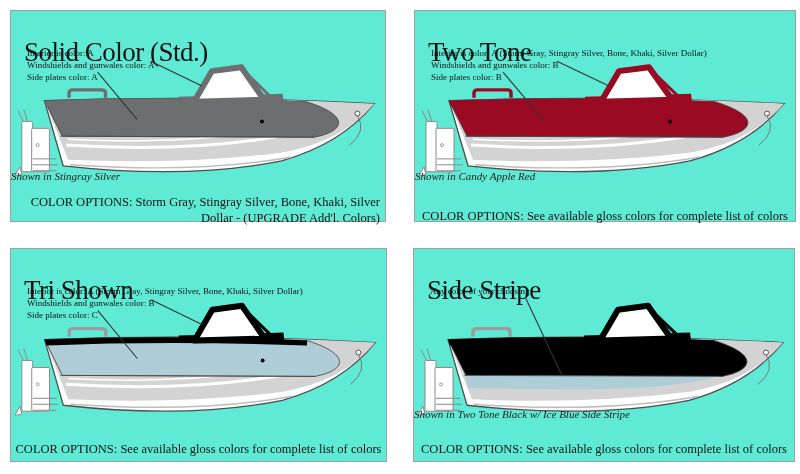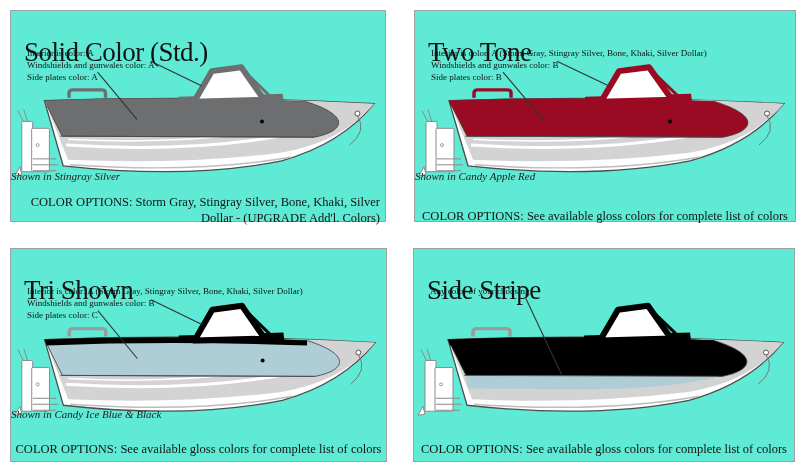--- a/index.html
+++ b/index.html
@@ -201,21 +201,20 @@
     <line class="leader leader-sideplate" x1="88" y1="62" x2="128" y2="110"></line>
     <line class="leader leader-stripe" x1="112" y1="50" x2="148" y2="127"></line>
   </svg>
 </div>
   <h2 class="title">Tri Shown</h2>
   <div class="info">
     <div>Interior is color: A (Storm Gray, Stingray Silver, Bone, Khaki, Silver Dollar)</div>
     <div>Windshields and gunwales color: B</div>
     <div>Side plates color: C</div>
   </div>
-  <div class="caption">Shown in Candy Ice Blue &amp; Black</div>
   <div class="options center">COLOR OPTIONS: See available gloss colors for complete list of colors</div>
 </section>
 
 <section class="panel p4 has-stripe-leader" style="--side: #000000; --windshield: #000000; --gunwale: #000000; --rail: #9b9b9b; --stripe: #aecdd6; --hull: #d2d3d2;">
   <div class="illustration">
   <svg viewBox="0 0 380 213" preserveAspectRatio="none">
 
     <g stroke="#8a8a8a" stroke-width="1" fill="#ffffff">
       <line x1="13" y1="113" x2="7" y2="101"></line>
       <line x1="17" y1="113" x2="13" y2="100"></line>
@@ -256,14 +255,15 @@
 
     <line class="leader leader-windshield" x1="142" y1="51" x2="194" y2="76"></line>
     <line class="leader leader-sideplate" x1="88" y1="62" x2="128" y2="110"></line>
     <line class="leader leader-stripe" x1="112" y1="50" x2="148" y2="127"></line>
   </svg>
 </div>
   <h2 class="title">Side Stripe</h2>
   <div class="info">
     <div>Any color of your choosing</div>
   </div>
+  <div class="caption">Shown in Two Tone Black w/ Ice Blue Side Stripe</div>
   <div class="options center">COLOR OPTIONS: See available gloss colors for complete list of colors</div>
 </section>
 
 </body></html>

